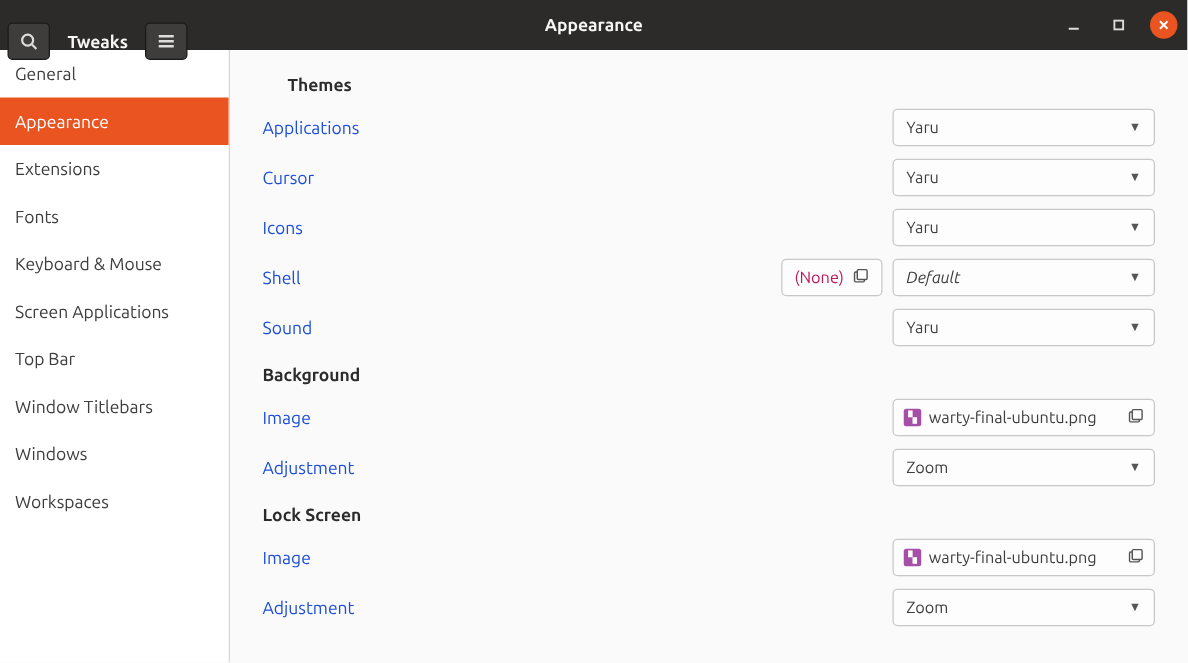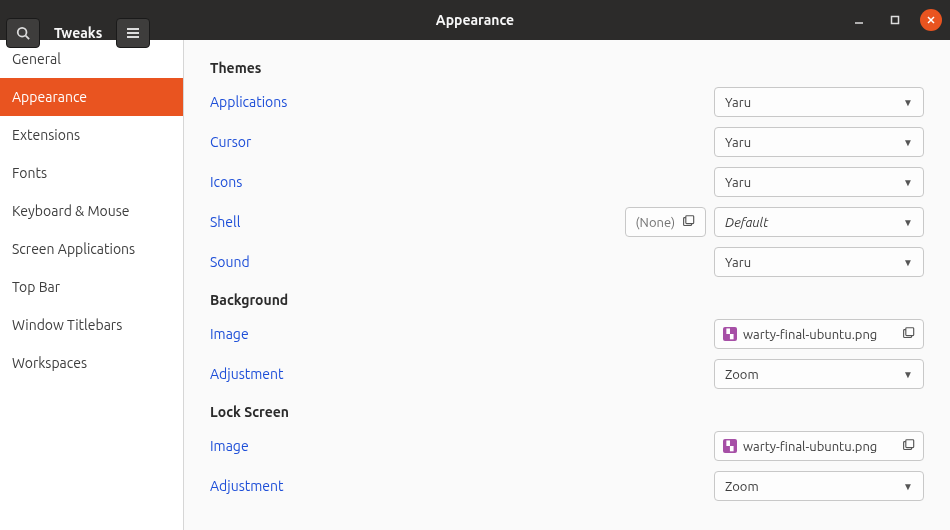--- a/index.html
+++ b/index.html
@@ -17,39 +17,39 @@
 .wc-min, .wc-max { color: #ddd; }
 .wc-close { background: #e95420; }
 
 .body-row { display: flex; height: calc(530px - 40px); }
 .sidebar { width: 184px; background: #ffffff; border-right: 1px solid #d6d6d6; overflow-y: auto; }
 .sidebar-item { padding: 11px 12px; font-size: 14px; color: #3d3d3d; cursor: pointer; }
 .sidebar-item.active { background: #e95420; color: #fff; }
 .content { flex: 1; background: #fafafa; padding: 18px 26px; overflow-y: auto; }
 
 .section-title { font-weight: 700; font-size: 14px; color: #2b2b2b; margin-top: 10px; margin-bottom: 6px; }
-.section-title:first-child { margin-top: 2px; }
+.section-title:first-child { margin-top: 2px; margin-left: 20px; }
 
 .row { display: flex; align-items: center; height: 40px; }
 .row-label { flex: 0 0 auto; font-size: 14px; color: #1d4ed8; }
 .row-spacer { flex: 1; }
 .row-controls { display: flex; align-items: center; gap: 8px; }
 
 .combo { width: 210px; height: 30px; background: #fdfdfd; border: 1px solid #c8c8c8; border-radius: 4px; display: flex; align-items: center; padding: 0 10px; cursor: pointer; position: relative; }
 .combo-text { flex: 1; font-size: 13px; color: #3d3d3d; text-align: left; white-space: nowrap; overflow: hidden; text-overflow: ellipsis; }
 .combo-text.italic { font-style: italic; }
 .combo-caret { color: #555; font-size: 10px; }
 
 .filebtn { width: 210px; height: 30px; background: #fdfdfd; border: 1px solid #c8c8c8; border-radius: 4px; display: flex; align-items: center; padding: 0 8px; cursor: pointer; gap: 6px; }
 .fileicon { width: 14px; height: 14px; background: #a64fa6; border-radius: 2px; display: flex; align-items: center; justify-content: center; color: #fff; font-size: 9px; flex: 0 0 auto; }
 .filebtn .combo-text { flex: 1; }
 .open-icon { color: #555; font-size: 13px; }
 
 .none-btn { height: 30px; background: #fdfdfd; border: 1px solid #c8c8c8; border-radius: 4px; display: flex; align-items: center; padding: 0 10px; gap: 6px; cursor: pointer; }
-.none-btn span.lbl { font-size: 13px; color: #737373; }
+.none-btn span.lbl { font-size: 13px; color: #be185d; }
 
 svg { display: block; }
 </style>
 </head>
 <body>
 
 <div class="titlebar">
   <div class="titlebar-left">
     <div class="search-btn">
       <svg width="14" height="14" viewBox="0 0 16 16">
@@ -92,20 +92,21 @@
 <div class="body-row">
   <div class="sidebar">
     <div class="sidebar-item">General</div>
     <div class="sidebar-item active">Appearance</div>
     <div class="sidebar-item">Extensions</div>
     <div class="sidebar-item">Fonts</div>
     <div class="sidebar-item">Keyboard &amp; Mouse</div>
     <div class="sidebar-item">Screen Applications</div>
     <div class="sidebar-item">Top Bar</div>
     <div class="sidebar-item">Window Titlebars</div>
+    <div class="sidebar-item">Windows</div>
     <div class="sidebar-item">Workspaces</div>
   </div>
 
   <div class="content">
 
     <div class="section-title">Themes</div>
 
     <div class="row">
       <div class="row-label">Applications</div>
       <div class="row-spacer"></div>

